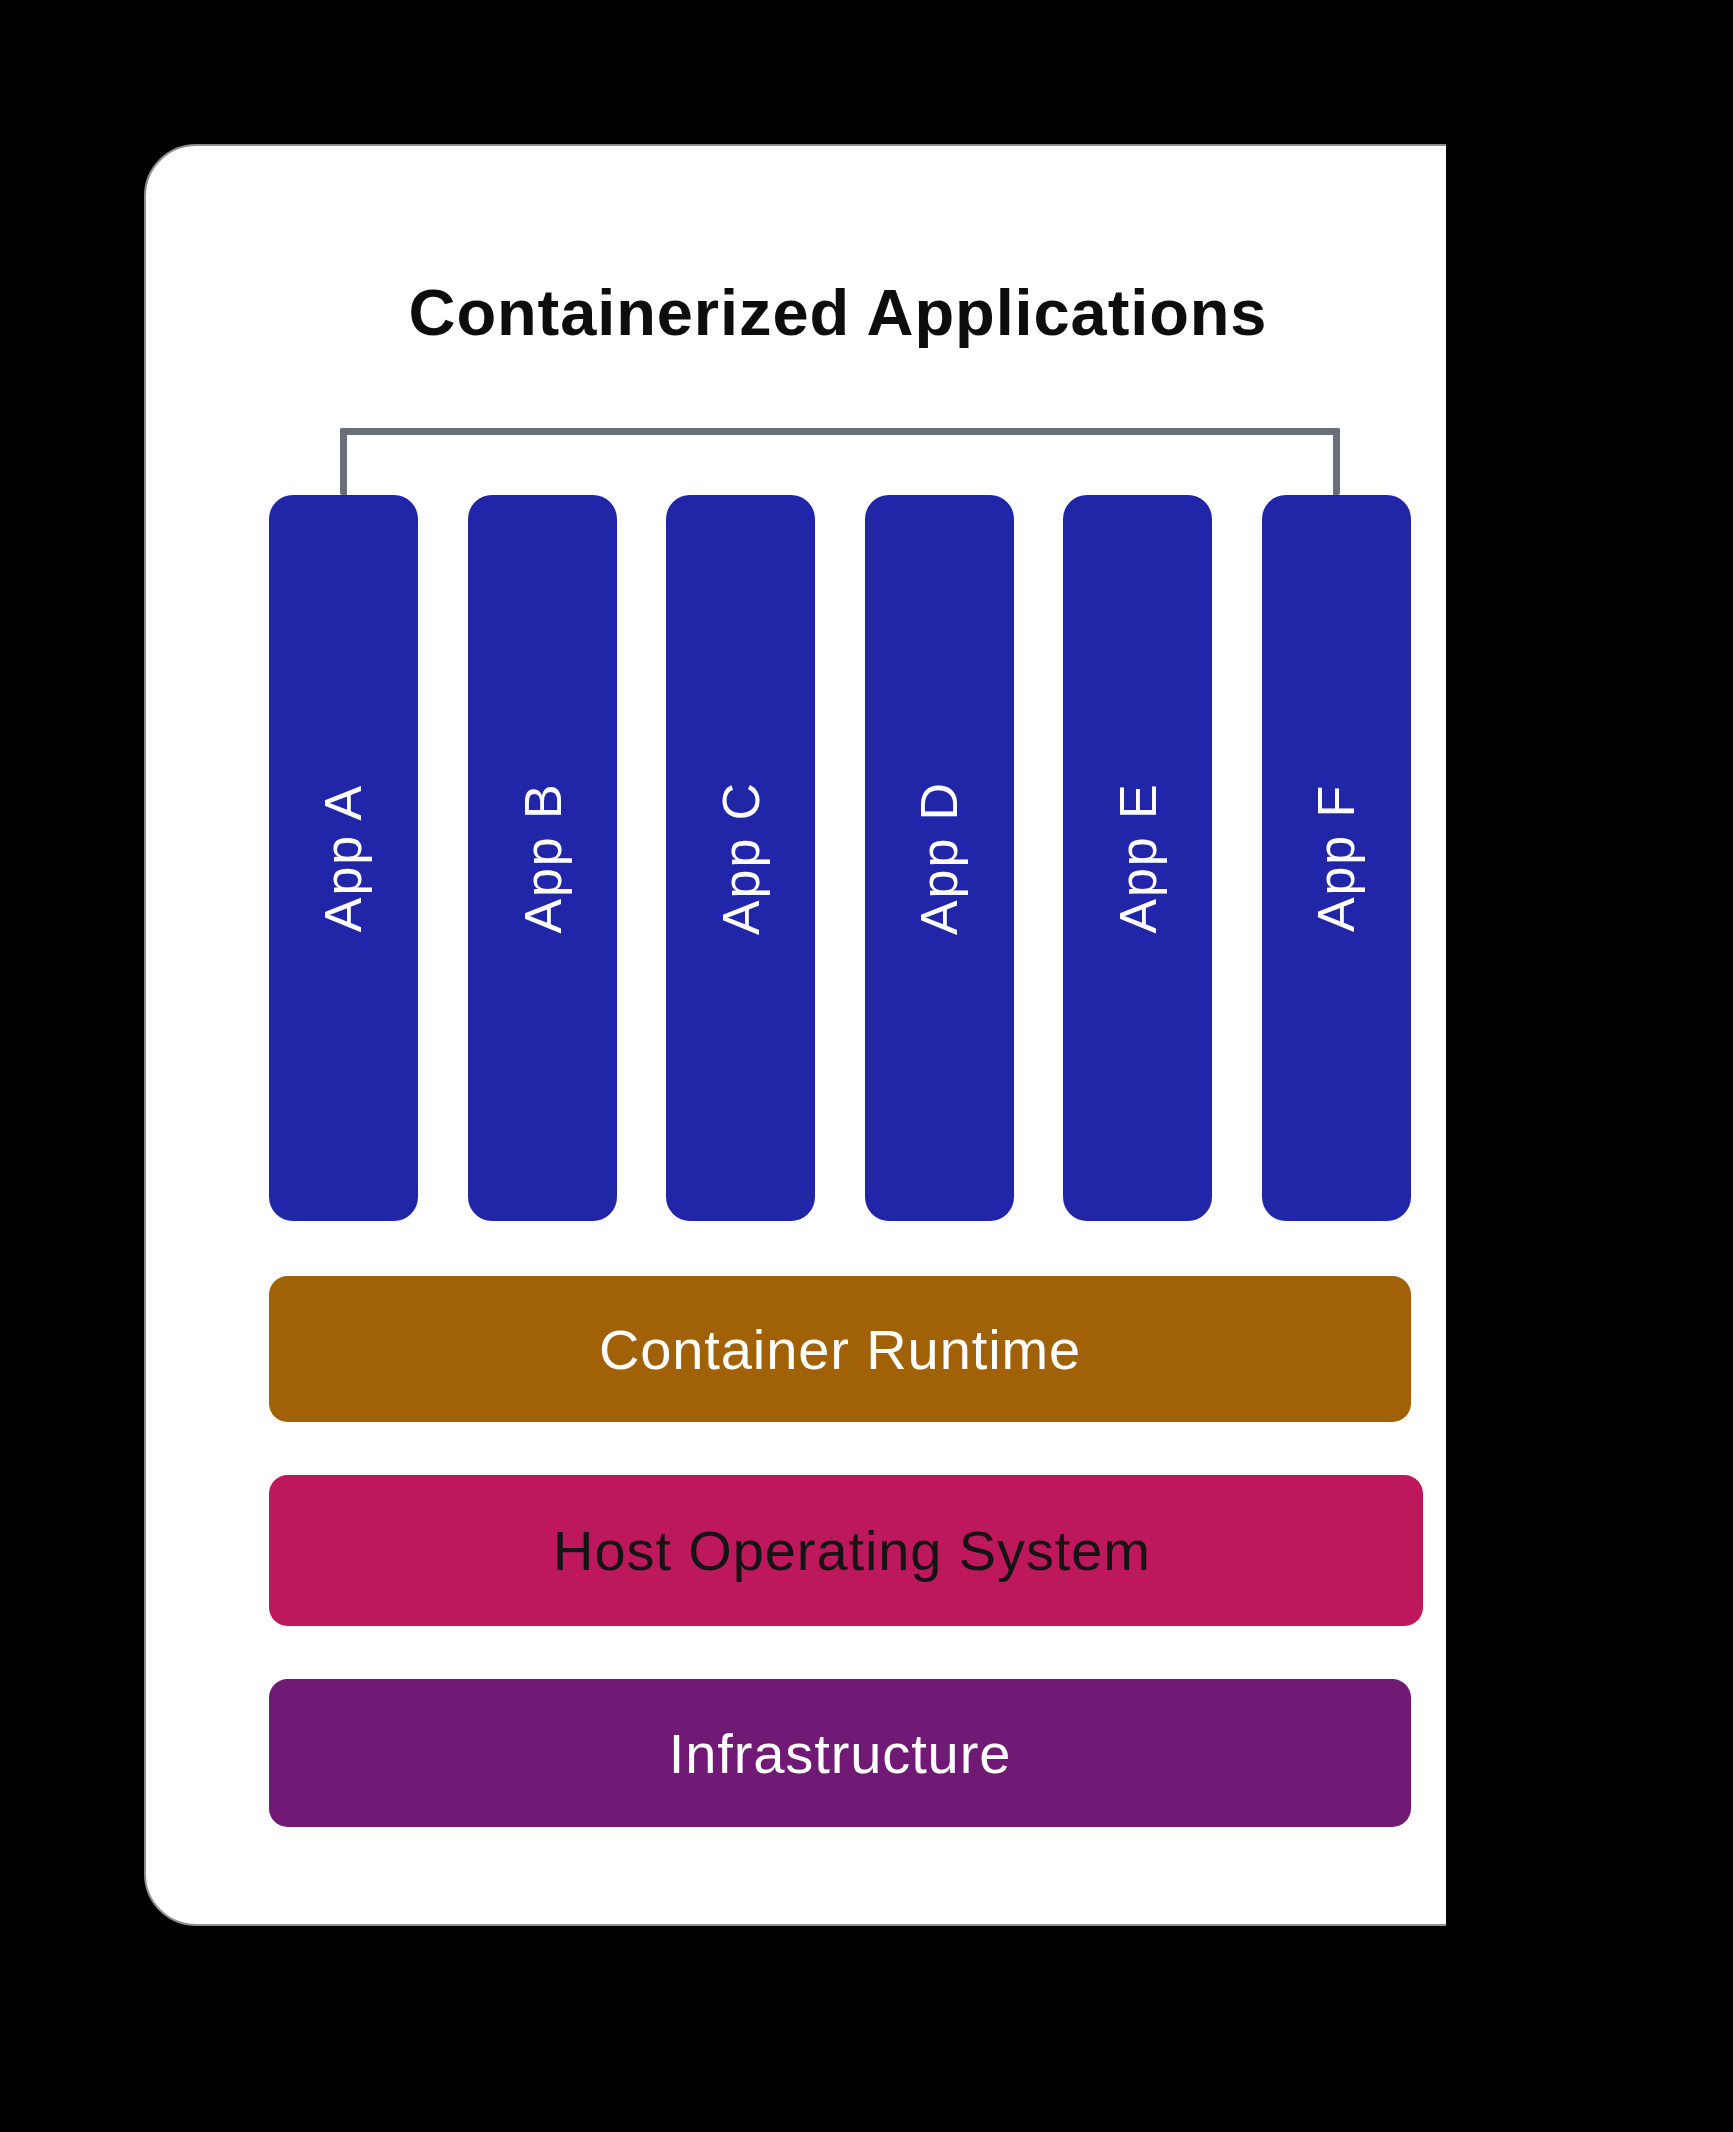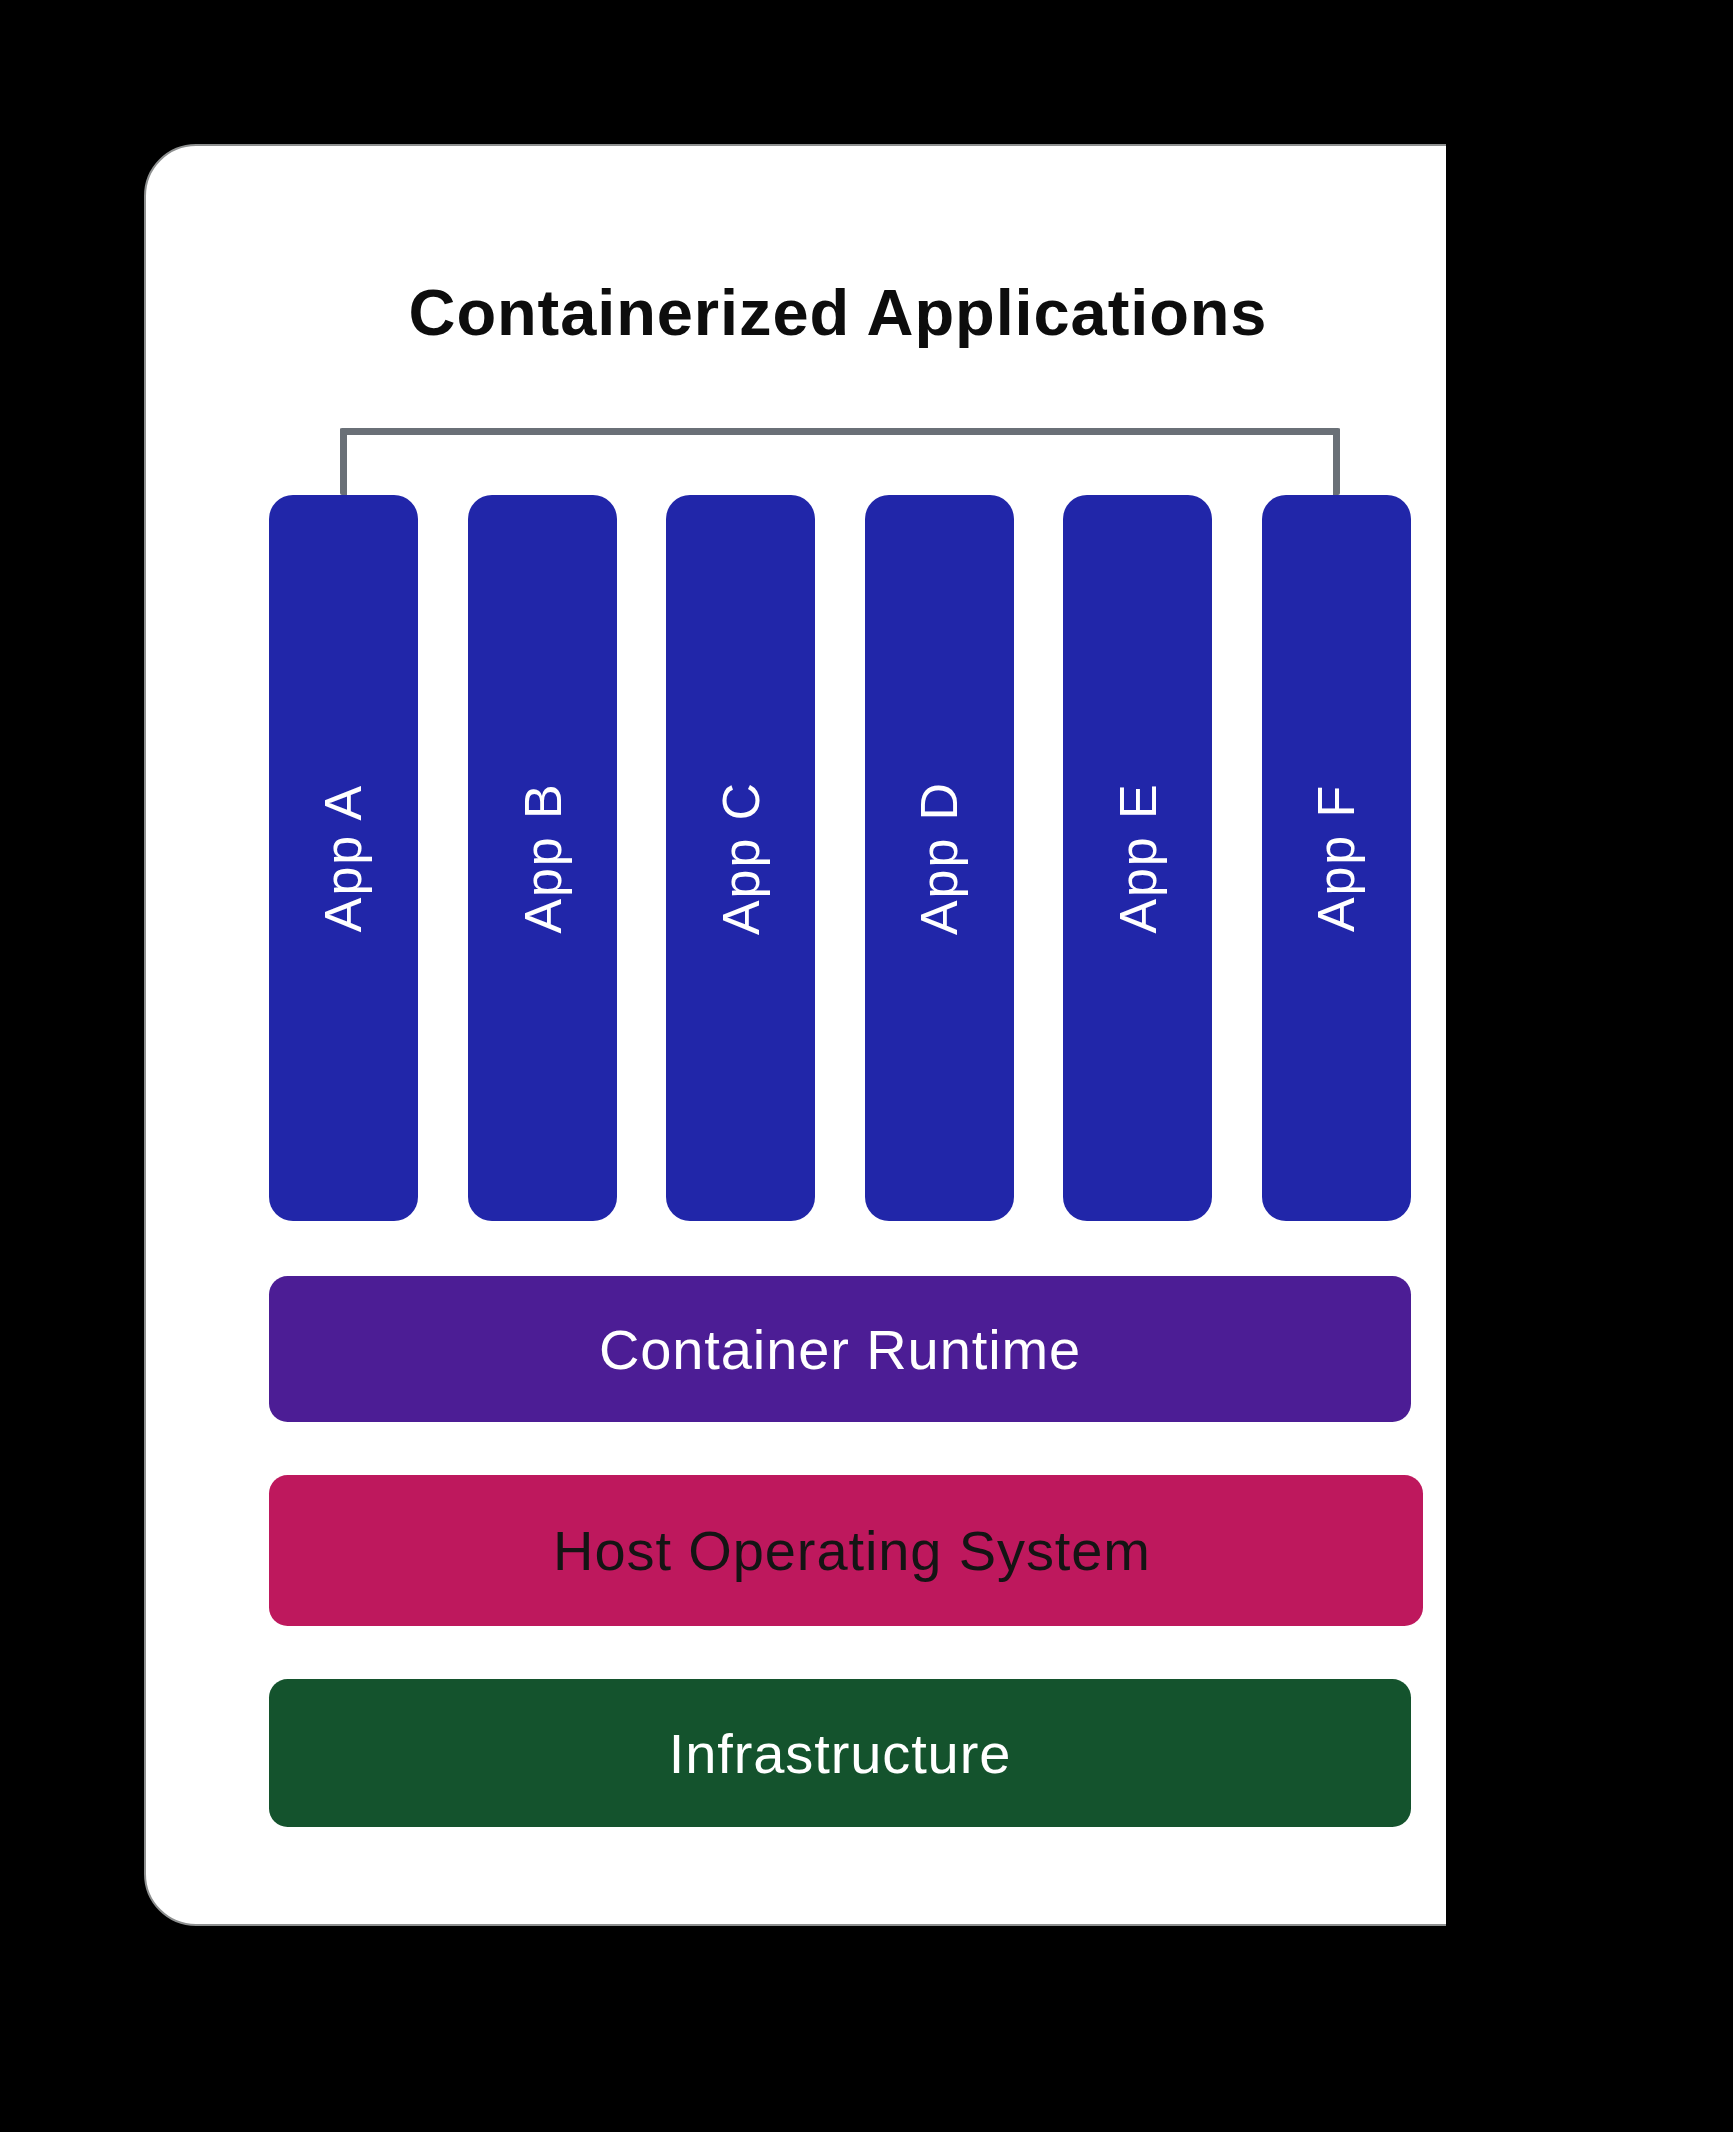--- a/index.html
+++ b/index.html
@@ -100,21 +100,21 @@
         <span class="vlabel">App D</span>
       </div>
       <div class="pillar" style="background: rgb(33, 38, 169);">
         <span class="vlabel">App E</span>
       </div>
       <div class="pillar" style="background: rgb(33, 38, 169);">
         <span class="vlabel">App F</span>
       </div>
     </div>
 
-    <div class="bar bar-runtime" style="background: #4c1d95;">Container Runtime</div>
+    <div class="bar bar-runtime" style="background: #a16207;">Container Runtime</div>
 
     <div class="bar bar-hostos" style="background: #be185d; padding-left: 12px;">Host Operating System</div>
 
-    <div class="bar bar-infra" style="background: #14532d; text-align: right;">Infrastructure</div>
+    <div class="bar bar-infra" style="background: #701a75; text-align: right;">Infrastructure</div>
 
   </div>
 </div>
 
 
 </body></html>

